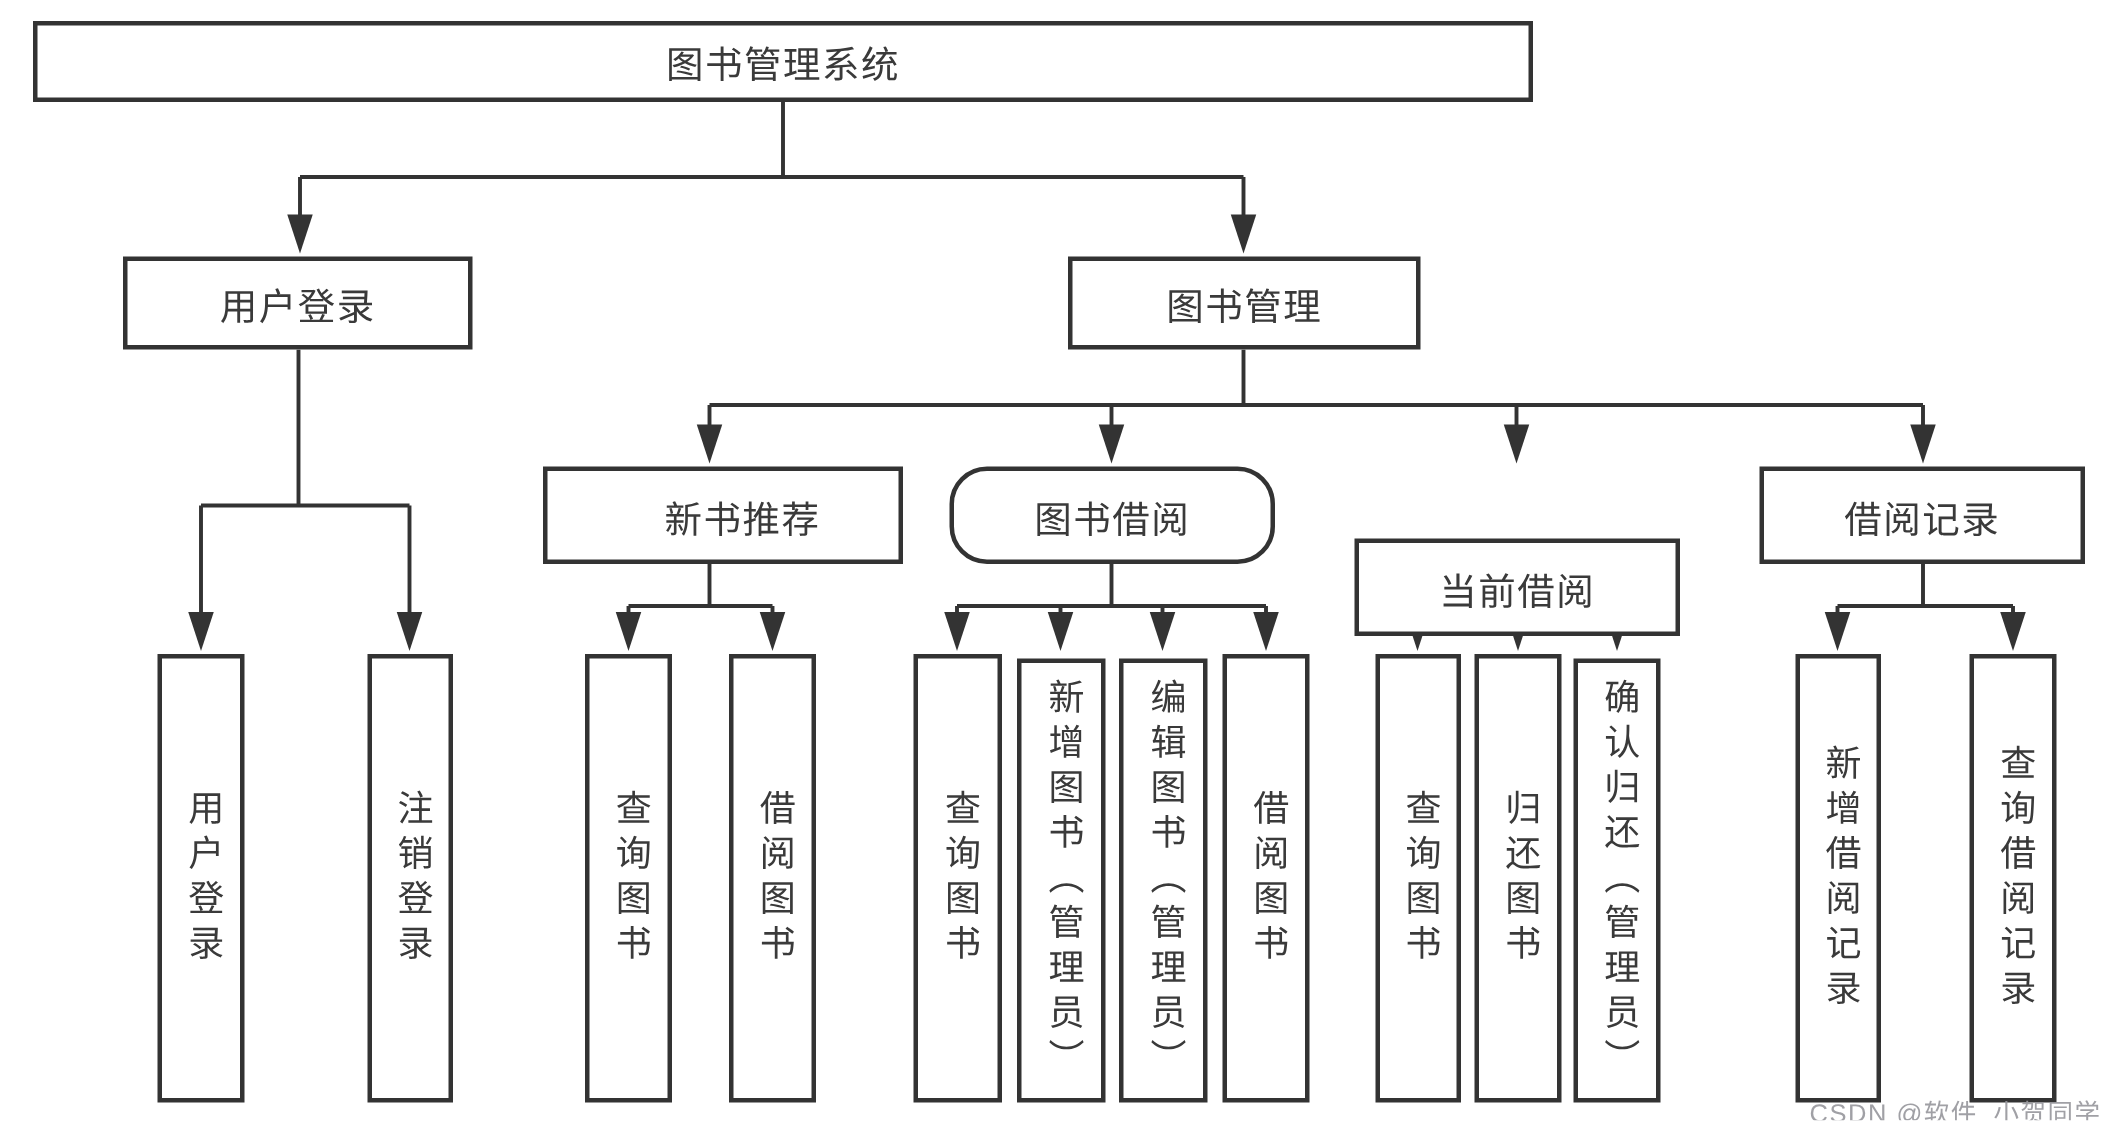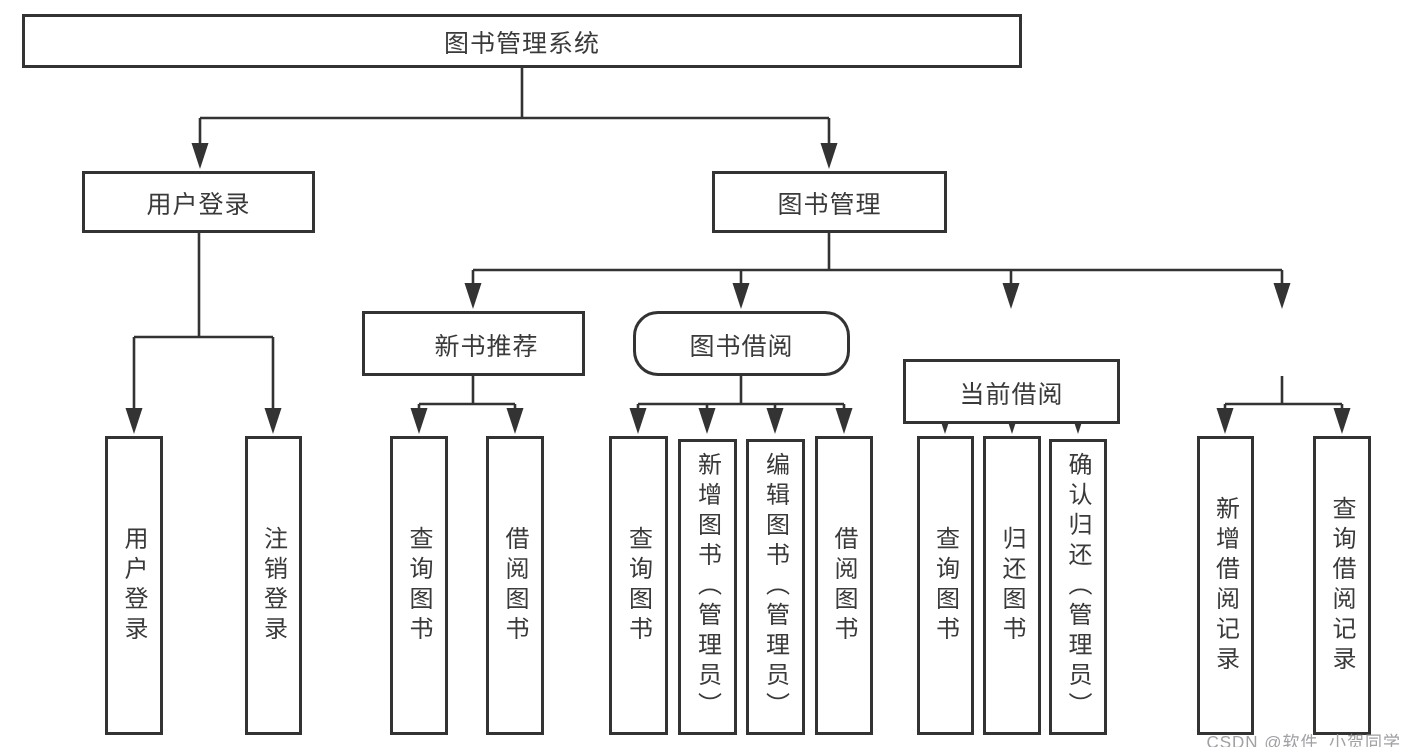--- a/index.html
+++ b/index.html
@@ -108,23 +108,24 @@
       <polygon points="1216.5,408 1233.5,408 1225,434"></polygon>
       <polygon points="1333.5,408 1350.5,408 1342,434"></polygon>
     </g>
   </svg>
 
   <div class="box" style="left:22px; top:14px; width:1000px; height:54px;">图书管理系统</div>
 
   <div class="box" style="left:82px; top:171px; width:233px; height:62px;">用户登录</div>
   <div class="box" style="left:712px; top:171px; width:235px; height:62px;">图书管理</div>
 
-  <div class="box" style="left:362px; top:311px; width:223px; height:65px;padding-left:26px;">新书推荐</div>
+  <div class="box" style="left:362px; top:311px; width:240px; height:65px;padding-left:26px;">新书推荐</div>
   <div class="box" style="left:633px; top:311px; width:217px; height:65px;border-radius:25px;">图书借阅</div>
   <div class="box" style="left:903px; top:311px; width:217px; height:65px;margin-top:48px;">当前借阅</div>
+  <div class="box" style="left:1173px; top:311px; width:217px; height:65px;">借阅记录</div>
 
   <div class="vbox" style="left:105px; top:436px; width:58px; height:299px;">
     <span class="vtext">用户登录</span>
   </div>
   <div class="vbox" style="left:245px; top:436px; width:57px; height:299px;">
     <span class="vtext">注销登录</span>
   </div>
 
   <div class="vbox" style="left:390px; top:436px; width:58px; height:299px;">
     <span class="vtext">查询图书</span>

